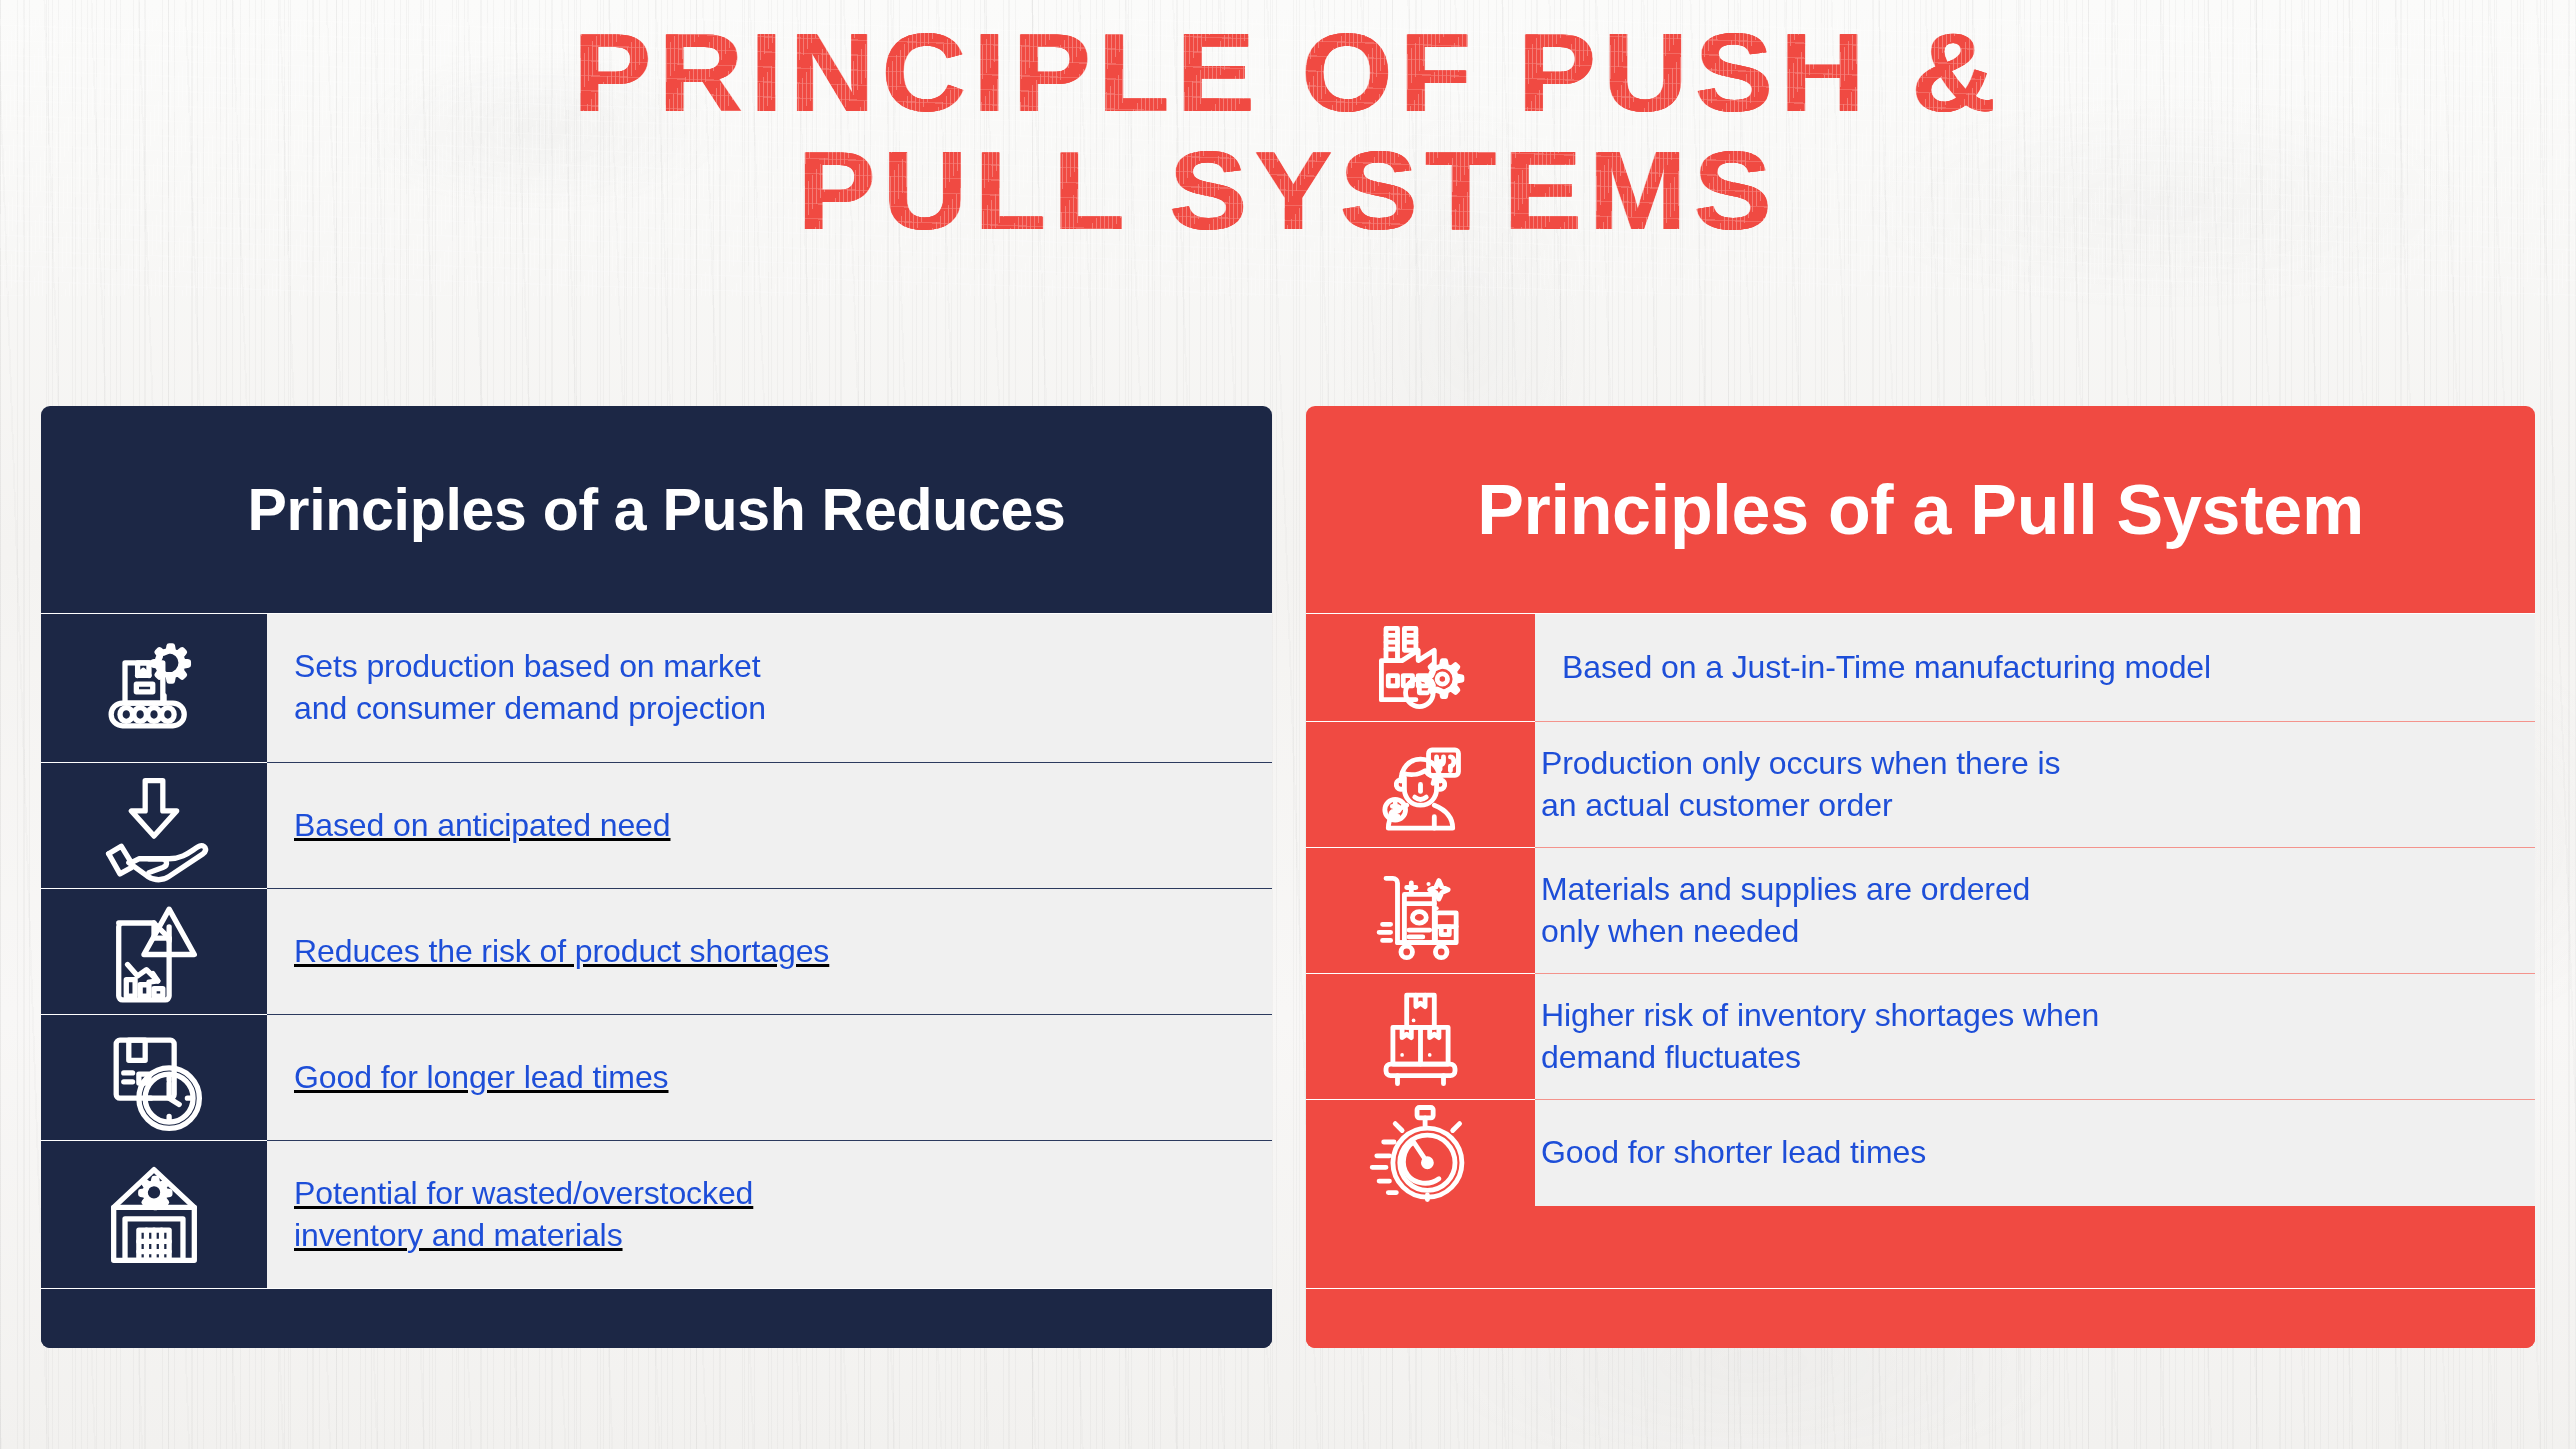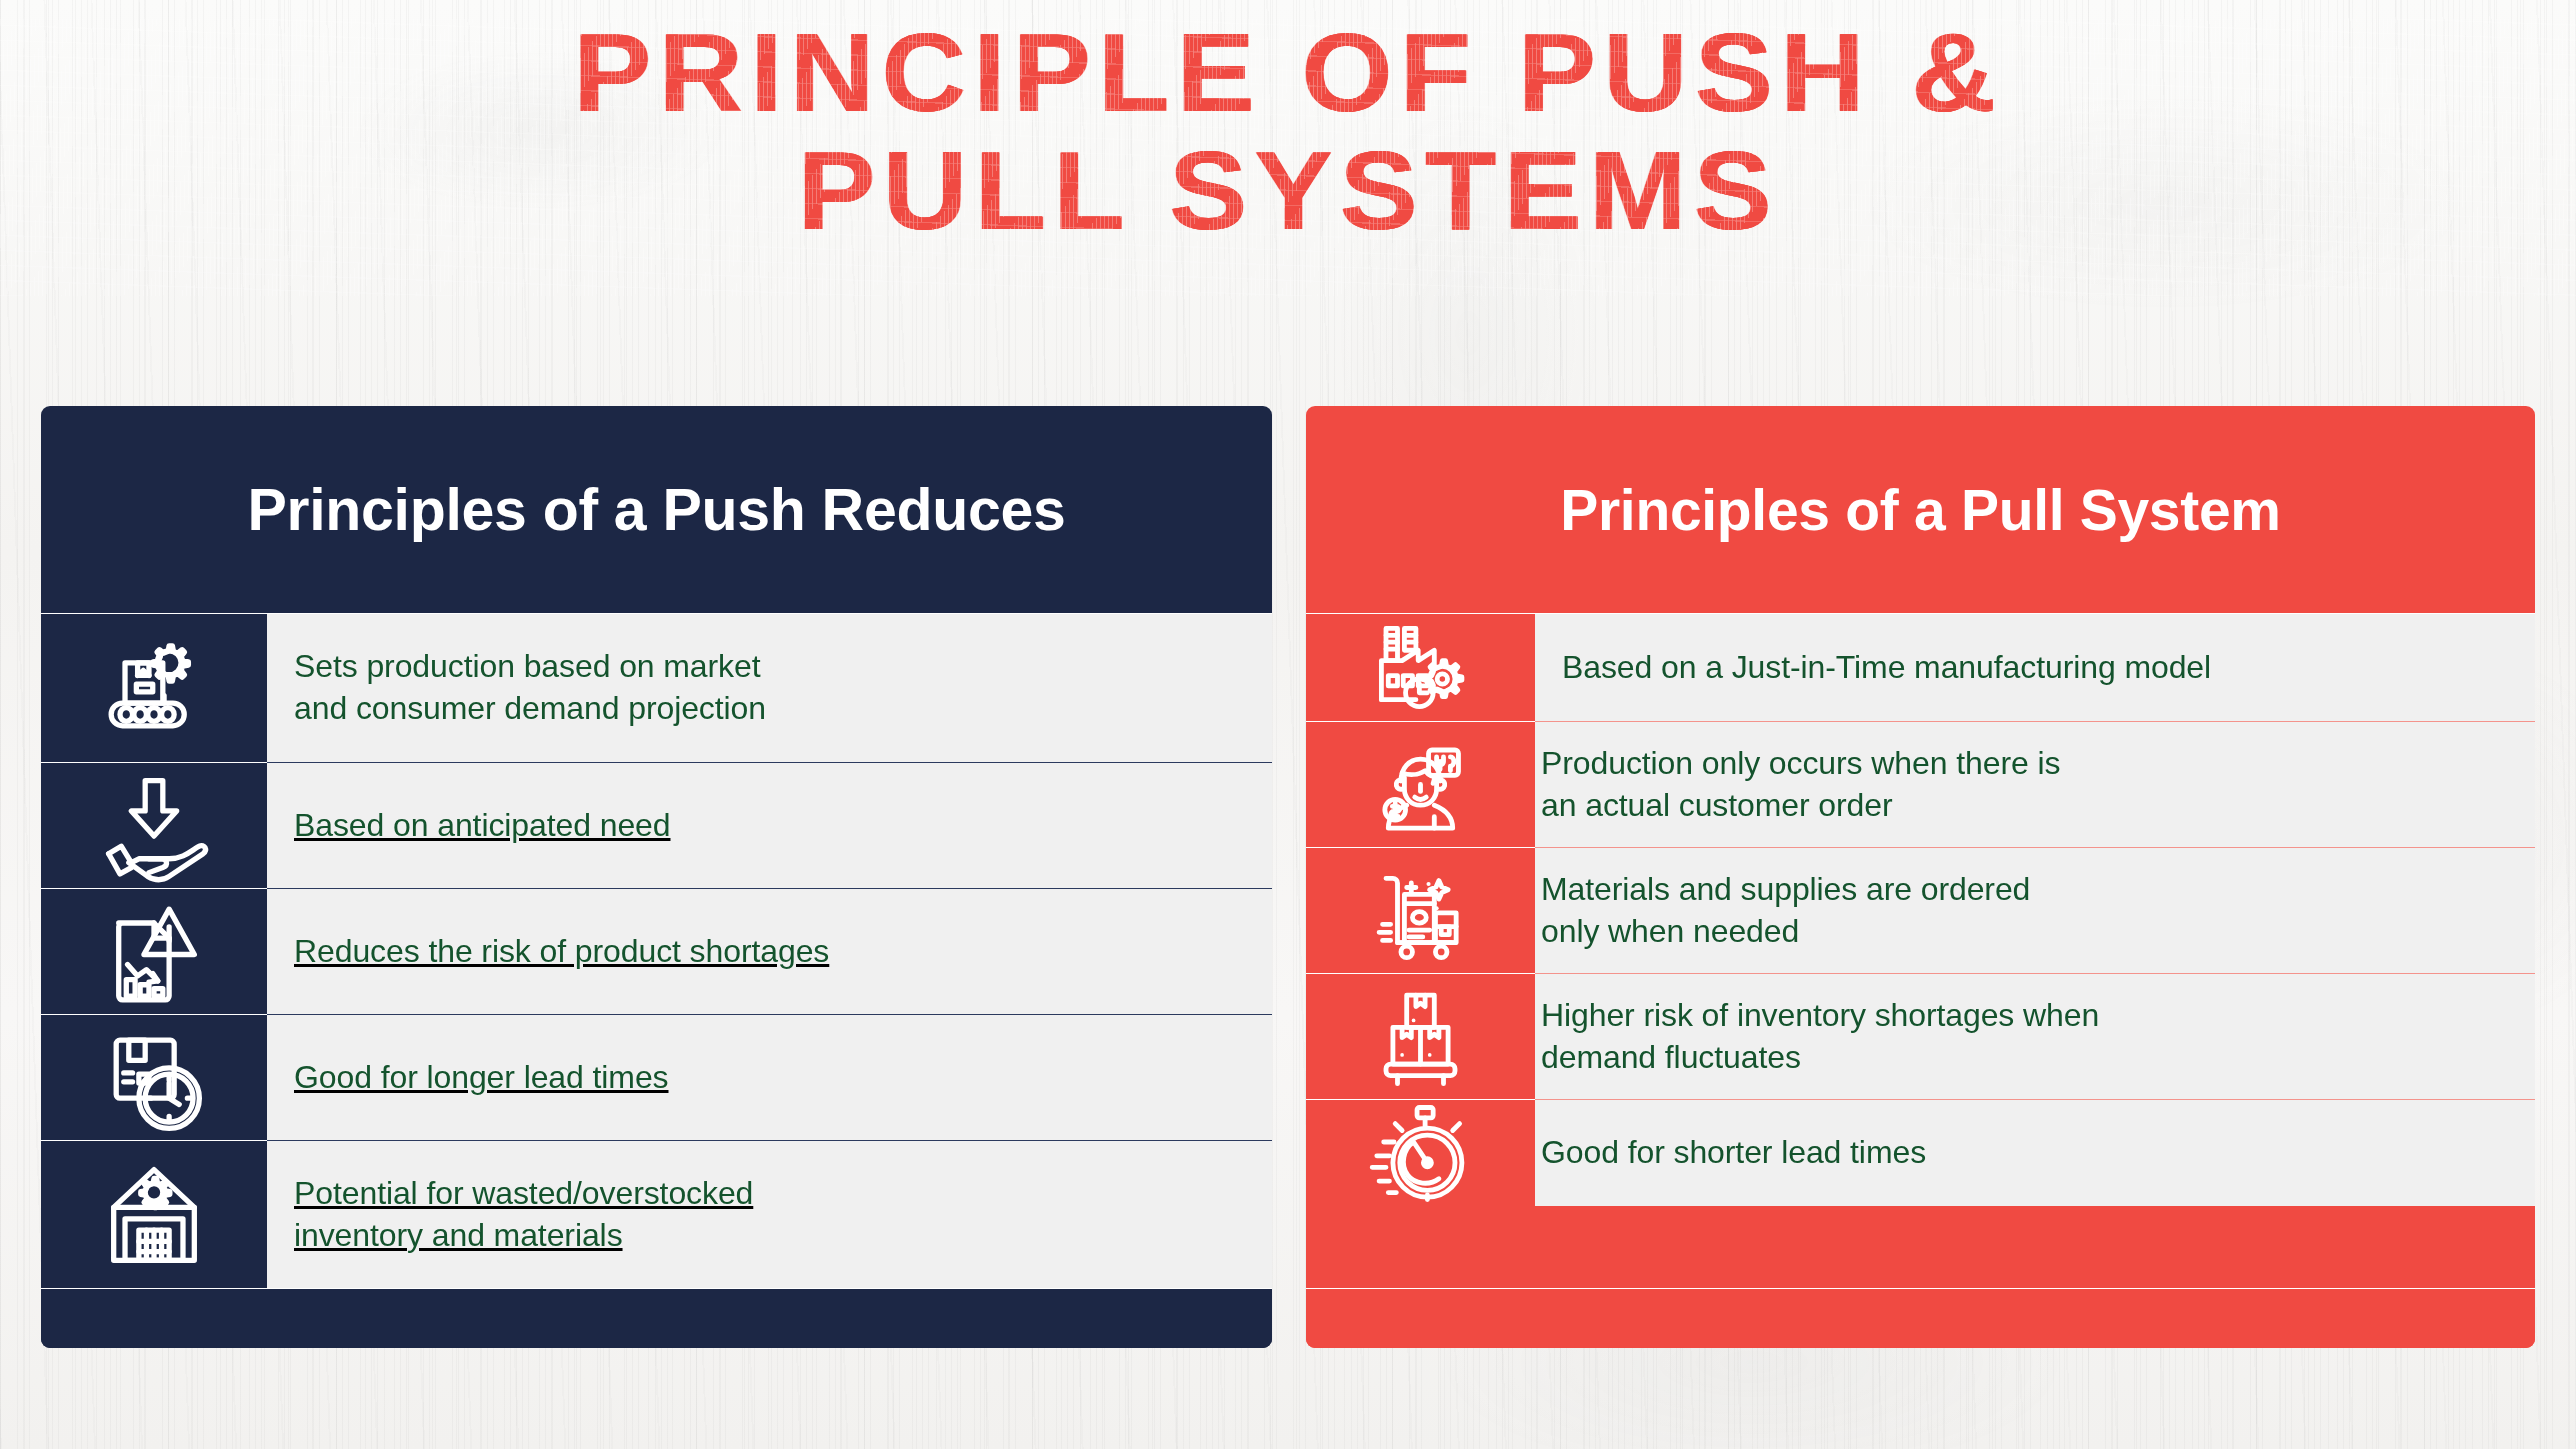--- a/index.html
+++ b/index.html
@@ -90,21 +90,21 @@
     flex:0 0 auto;
     height:207px;
     display:flex;align-items:center;justify-content:center;
     color:#ffffff;
     font-weight:bold;
     font-size:59px;
     letter-spacing:-0.3px;
     transform:scaleX(1.0);
     white-space:nowrap;
   }
-  #panel-pull .panel-header{font-size:57px;text-align:right;}
+  #panel-pull .panel-header{font-size:70px;text-align:right;}
 
   .rows{flex:1 1 auto;display:flex;flex-direction:column;}
   .row{
     display:flex;
     align-items:stretch;
     flex:0 0 auto;
   }
   .icon-cell{
     flex:0 0 auto;
     display:flex;align-items:center;justify-content:center;
@@ -113,21 +113,21 @@
   #panel-pull .icon-cell{ width:229px; background:#f04a42; }
 
   .text-cell{
     flex:1 1 auto;
     background:#f0f0f0;
     display:flex;align-items:center;
     padding:0 22px 0 27px;
     box-sizing:border-box;
   }
   .text-cell .label{
-    color:#14532d;
+    color:#1d4ed8;
     font-size:32px;
     line-height:1.30;
     font-weight:400;
     letter-spacing:-0.1px;
     white-space:pre-line;
   }
 
   
   #panel-push .row + .row .text-cell{ border-top:1.9px solid #2b3a5e;text-decoration:underline; }
   #panel-push .row + .row .icon-cell{ border-top:1.9px solid #ffffff; }

